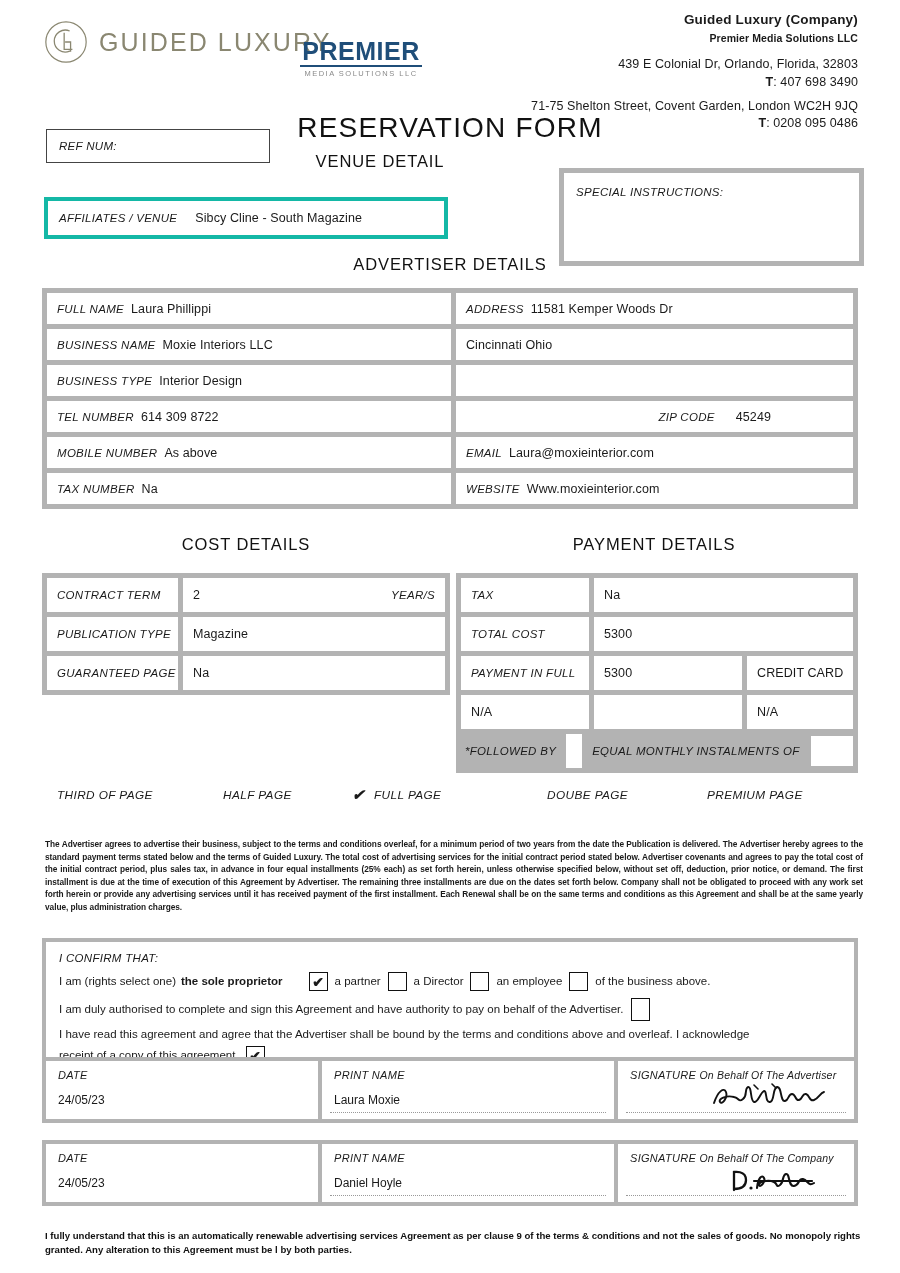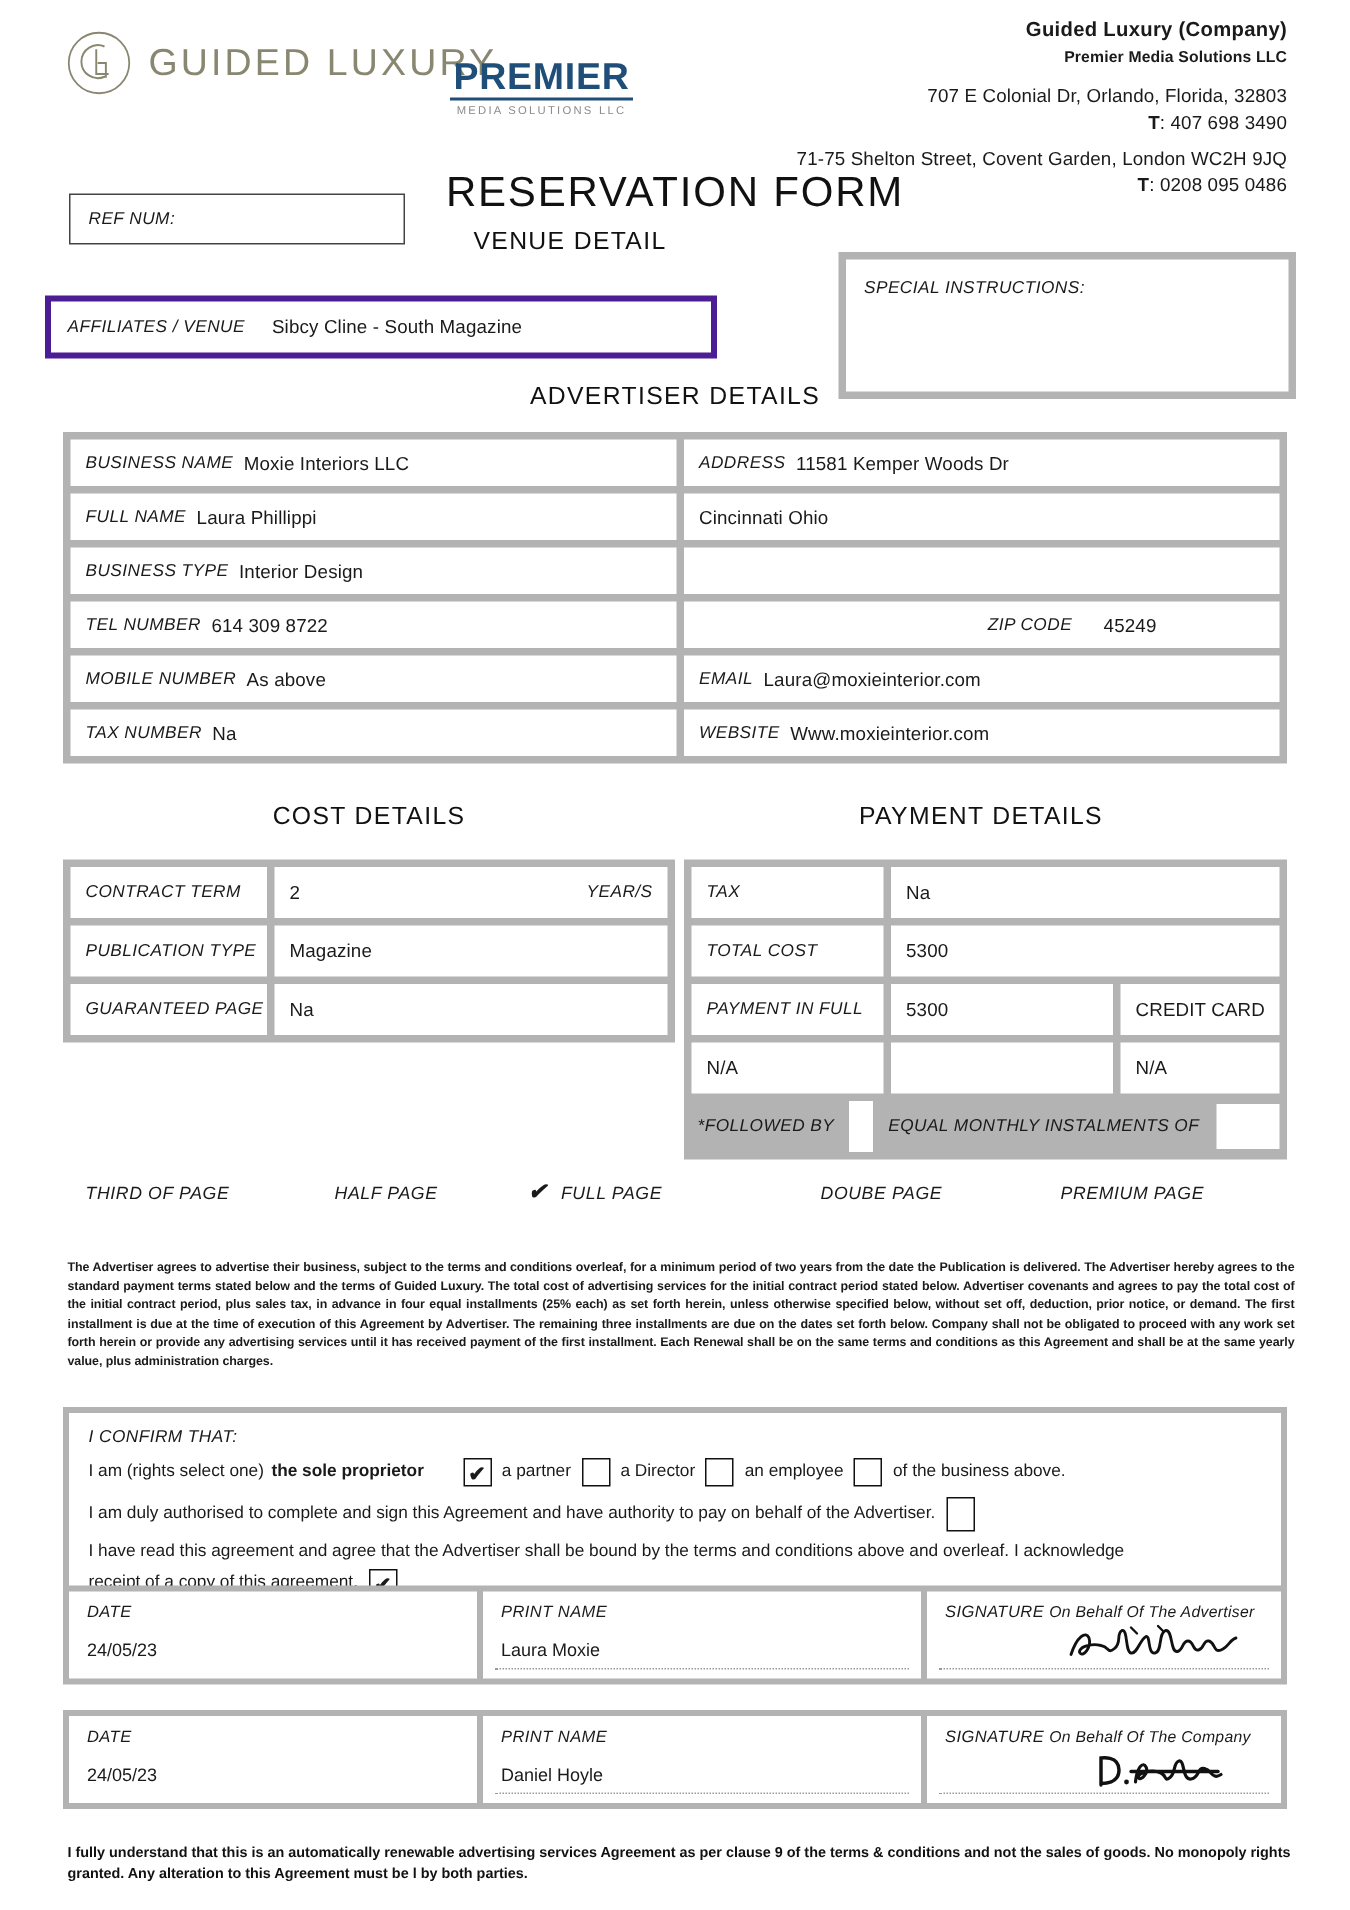--- a/index.html
+++ b/index.html
@@ -90,23 +90,23 @@
     width: 305px; height: 98px;
     background: #b3b3b3; padding: 5px;
   }
   .special-inner {
     width: 100%; height: 100%; background: #fff;
     padding: 9px 0 0 12px;
   }
 
   
   .affil-box {
-    position: absolute; left: 30px; top: 197px;
-    width: 448px; height: 42px;
-    background: #4c1d95; padding: 4px;
+    position: absolute; left: 44px; top: 197px;
+    width: 404px; height: 42px;
+    background: #14b8a6; padding: 4px;
   }
   .affil-inner {
     width: 100%; height: 100%; background: #fff;
     display: flex; align-items: center; padding-left: 11px; gap: 18px;
   }
   .val {
     font-size: 12.5px; color: #1a1a1a; letter-spacing: 0.1px;
     white-space: nowrap;
   }
 
@@ -253,21 +253,21 @@
 
     <div class="logo-premier">
       <div class="premier-word">PREMIER</div>
       <div class="premier-rule"></div>
       <div class="premier-sub">MEDIA SOLUTIONS LLC</div>
     </div>
 
     <div class="contact">
       <div class="c-company">Guided Luxury (Company)</div>
       <div class="c-sub">Premier Media Solutions LLC</div>
-      <div class="c-addr">707 E  Colonial Dr, Orlando, Florida, 32803</div>
+      <div class="c-addr">439 E  Colonial Dr, Orlando, Florida, 32803</div>
       <div class="c-tel"><b>T</b><span>: 407 698 3490</span></div>
       <div class="c-addr" style="margin-top:6px;">71-75 Shelton Street, Covent Garden, London WC2H 9JQ</div>
       <div class="c-tel"><b>T</b><span>: 0208 095 0486</span></div>
     </div>
   </div>
 
   <div class="title-main">RESERVATION FORM</div>
   <div class="venue-title">VENUE DETAIL</div>
 
   <div class="refnum">
@@ -289,28 +289,28 @@
     </div>
   </div>
 
   <div class="adv-title">ADVERTISER DETAILS</div>
 
   <div class="adv-table grey-block">
     <div style="display:flex; gap:5px;">
       <div class="adv-left">
         <div class="grid-row">
           <div class="cell" style="width:100%;">
+            <span class="lbl-it">FULL NAME</span>
+            <span class="val">Laura Phillippi</span>
+          </div>
+        </div>
+        <div class="grid-row">
+          <div class="cell" style="width:100%;">
             <span class="lbl-it">BUSINESS NAME</span>
             <span class="val">Moxie Interiors LLC</span>
-          </div>
-        </div>
-        <div class="grid-row">
-          <div class="cell" style="width:100%;">
-            <span class="lbl-it">FULL NAME</span>
-            <span class="val">Laura Phillippi</span>
           </div>
         </div>
         <div class="grid-row">
           <div class="cell" style="width:100%;">
             <span class="lbl-it">BUSINESS TYPE</span>
             <span class="val">Interior Design</span>
           </div>
         </div>
         <div class="grid-row">
           <div class="cell" style="width:100%;">

